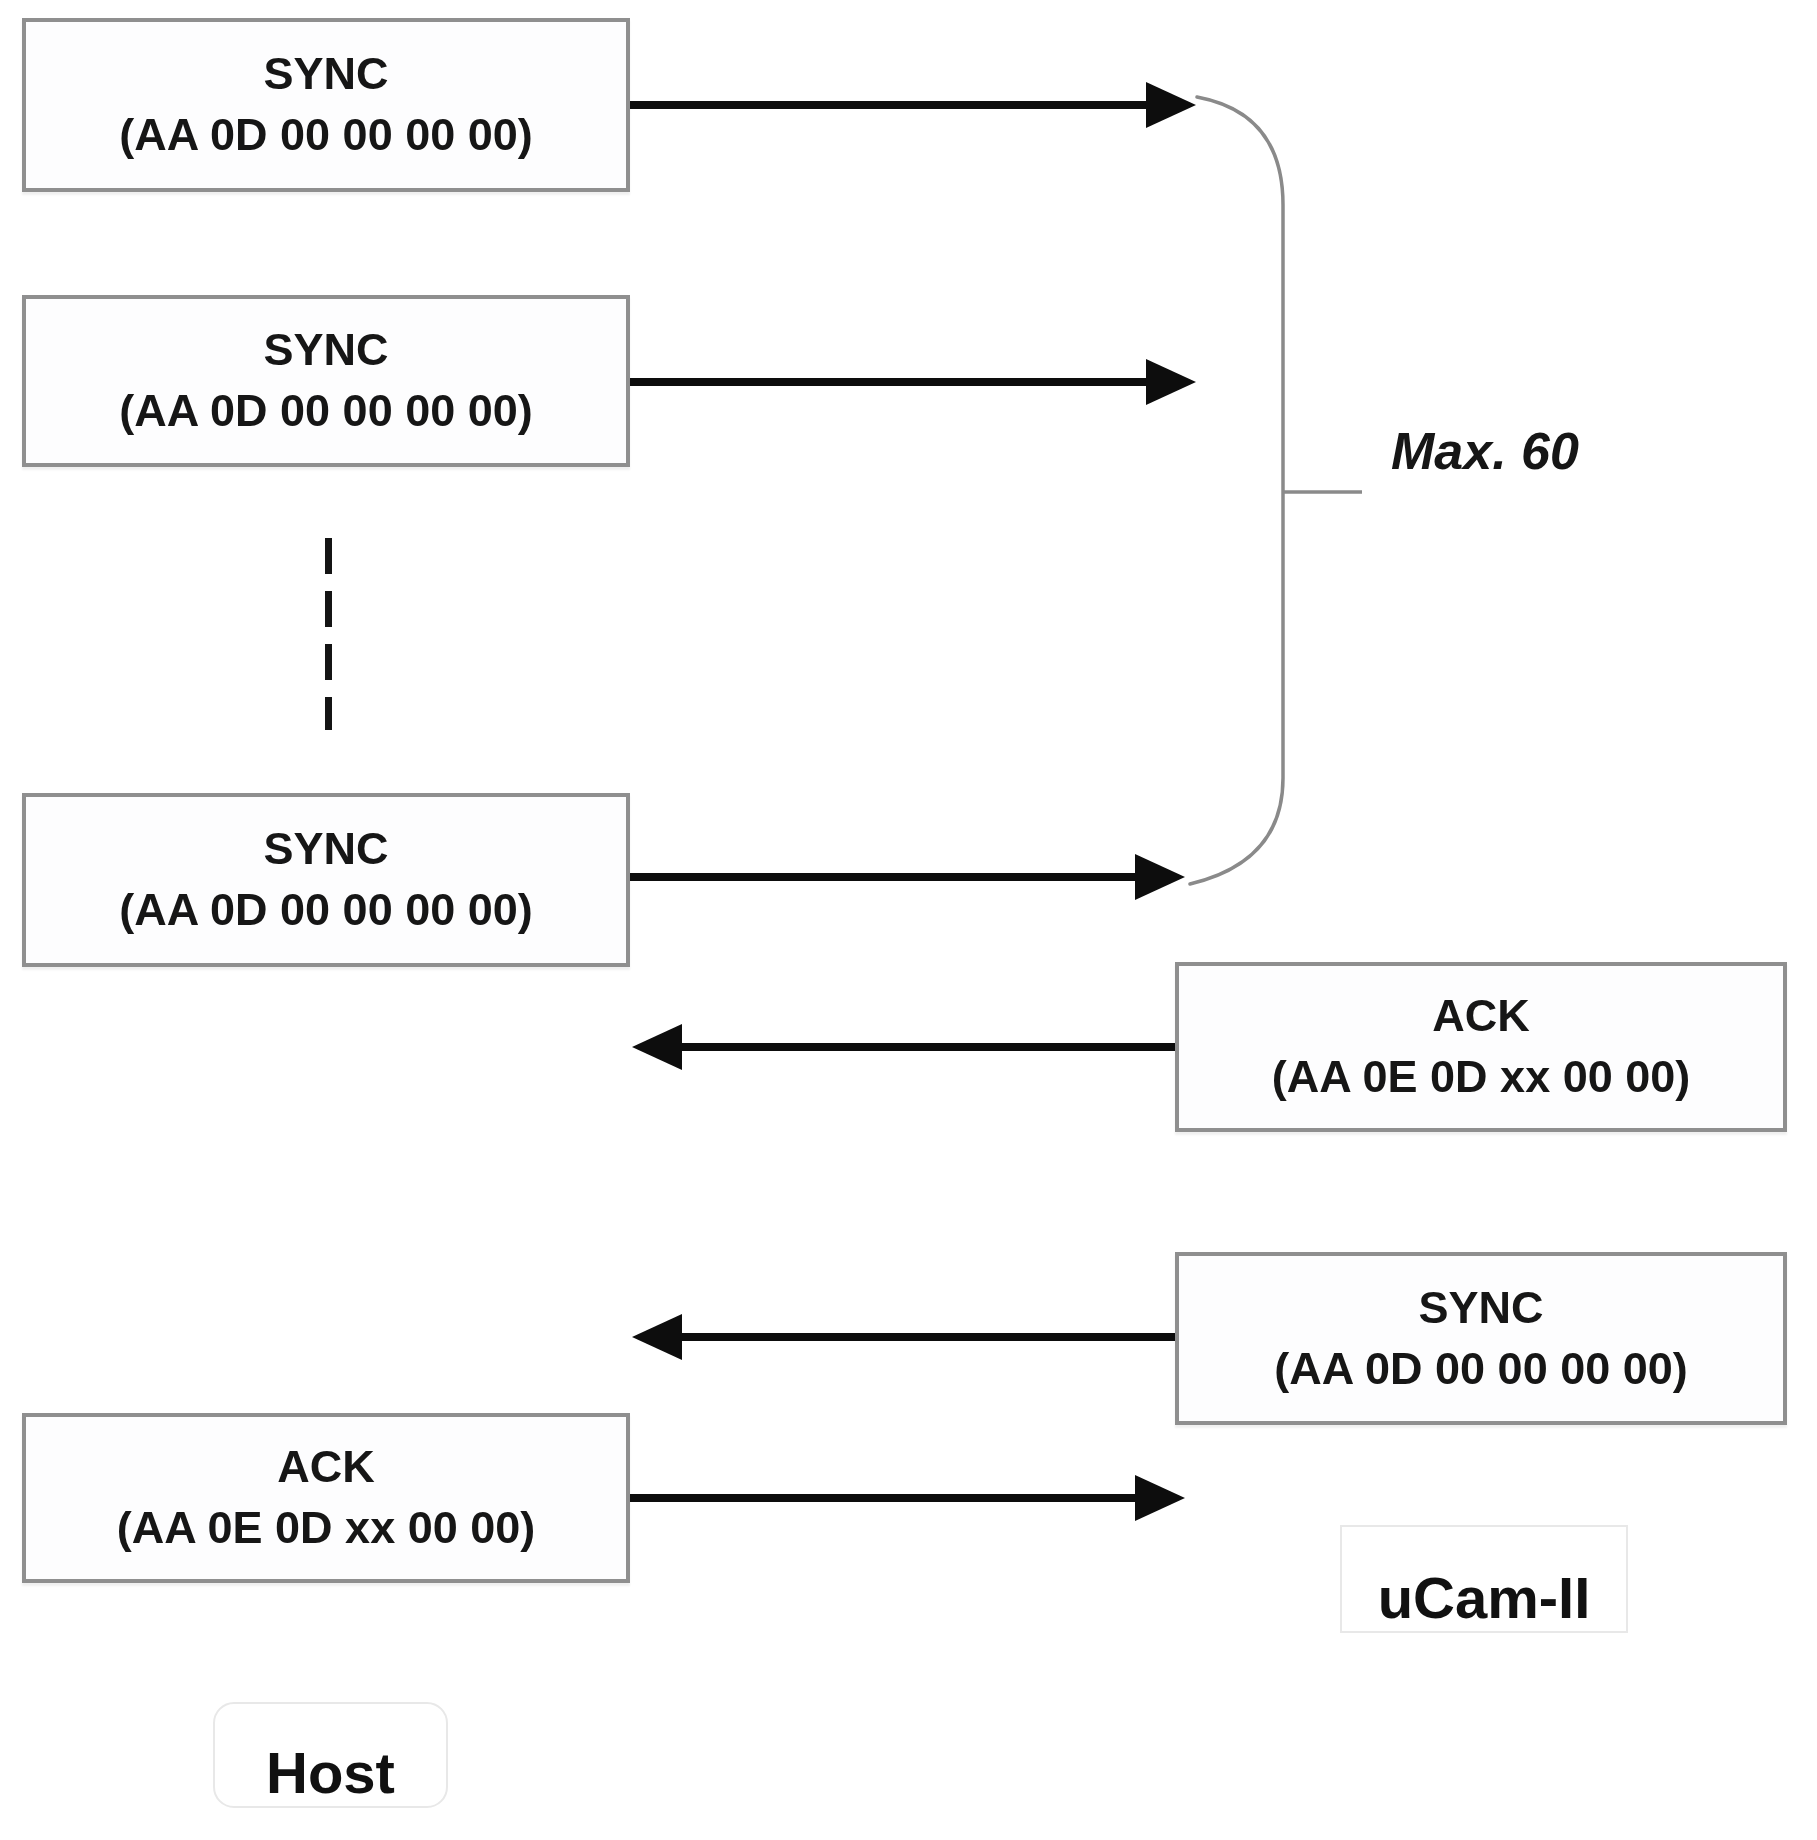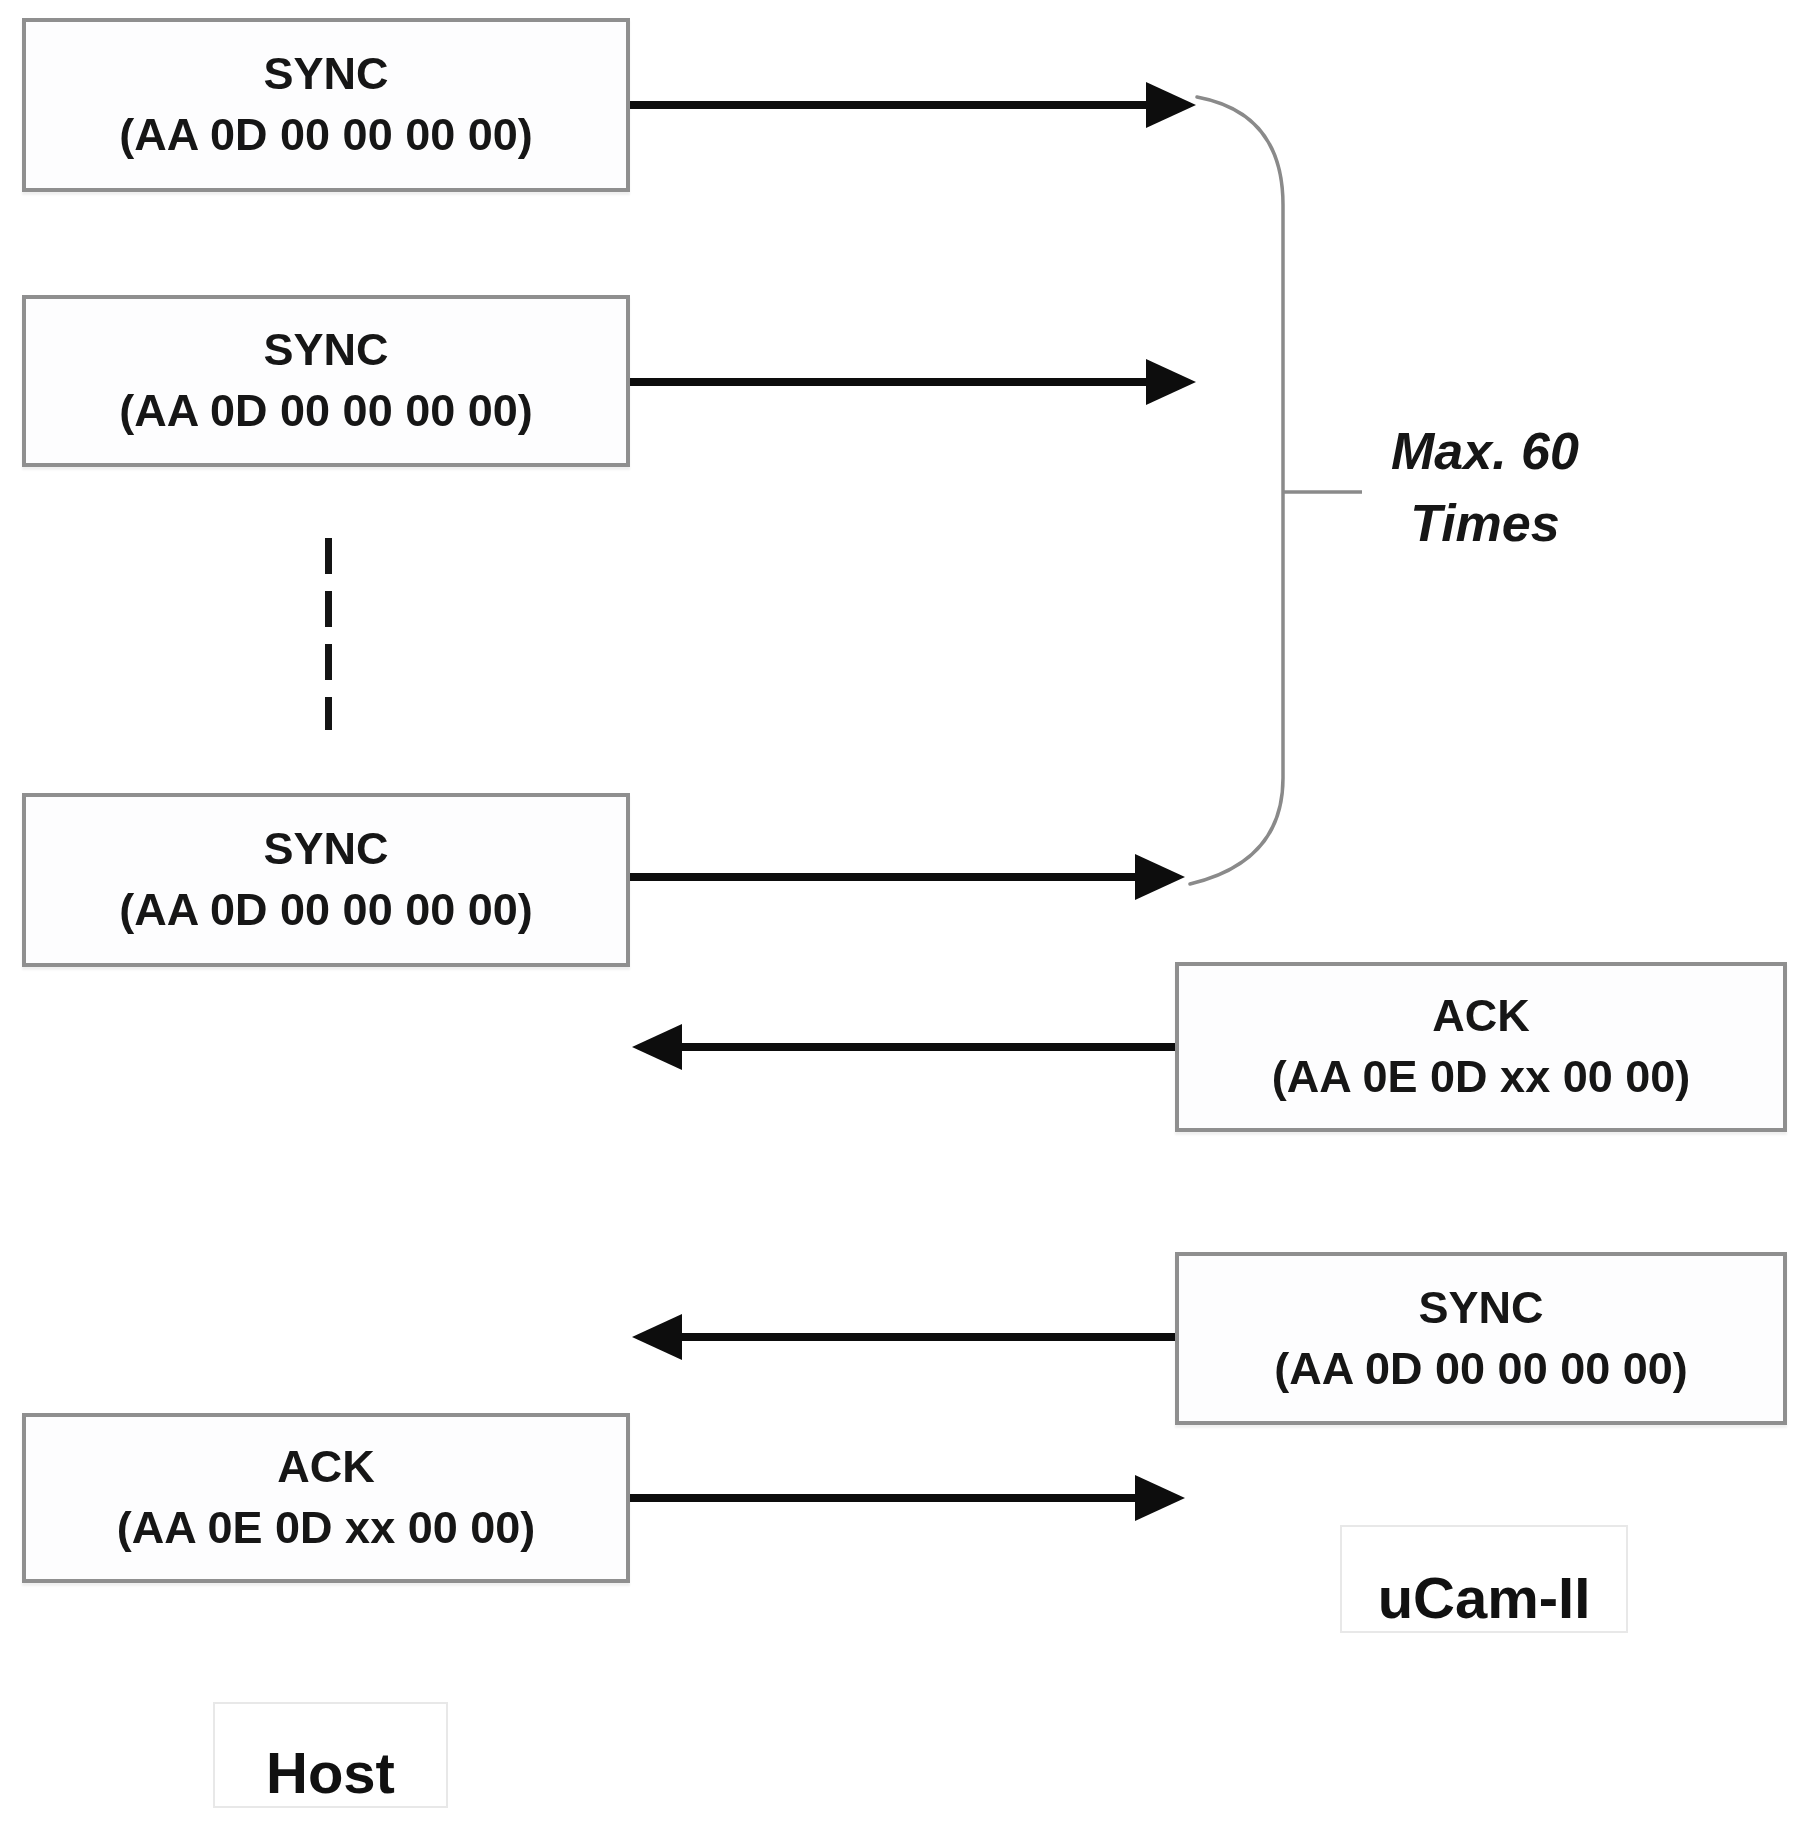--- a/index.html
+++ b/index.html
@@ -114,21 +114,20 @@
   <div class="arrow right" style="left:630px; top:378px; width:516px;"></div>
   <div class="arrow right" style="left:630px; top:873px; width:505px;"></div>
 
   <svg class="overlay" width="1817" height="1840" viewBox="0 0 1817 1840">
     <path d="M 1197 97 Q 1283 113 1283 205 L 1283 778 Q 1283 862 1190 884" fill="none" stroke="#8a8a8a" stroke-width="3.5" stroke-linecap="round"></path>
     <path d="M 1283 492 L 1362 492" fill="none" stroke="#8a8a8a" stroke-width="3.5"></path>
   </svg>
 
   <div class="annotation" style="left:1355px; top:415px; width:260px;font-style:italic;">
     <div>Max. 60</div>
-    <div>Times</div>
   </div>
 
   <div class="msgbox" style="left:1175px; top:962px; width:612px; height:170px;">
     <span>ACK</span>
     <span>(AA 0E 0D xx 00 00)</span>
   </div>
   <div class="arrow left" style="left:682px; top:1043px; width:493px;"></div>
 
   <div class="msgbox" style="left:1175px; top:1252px; width:612px; height:173px;">
     <span>SYNC</span>
@@ -139,17 +138,17 @@
   <div class="msgbox" style="left:22px; top:1413px; width:608px; height:170px;">
     <span>ACK</span>
     <span>(AA 0E 0D xx 00 00)</span>
   </div>
   <div class="arrow right" style="left:630px; top:1494px; width:505px;"></div>
 
   <div class="labelbox" style="left:1340px; top:1525px; width:288px; height:108px;">
     <span>uCam-II</span>
   </div>
 
-  <div class="labelbox" style="left:213px; top:1702px; width:235px; height:106px;">
+  <div class="labelbox" style="left:213px; top:1702px; width:235px; height:106px;border-radius:21px;">
     <span>Host</span>
   </div>
 
 </div>
 
 </body></html>

